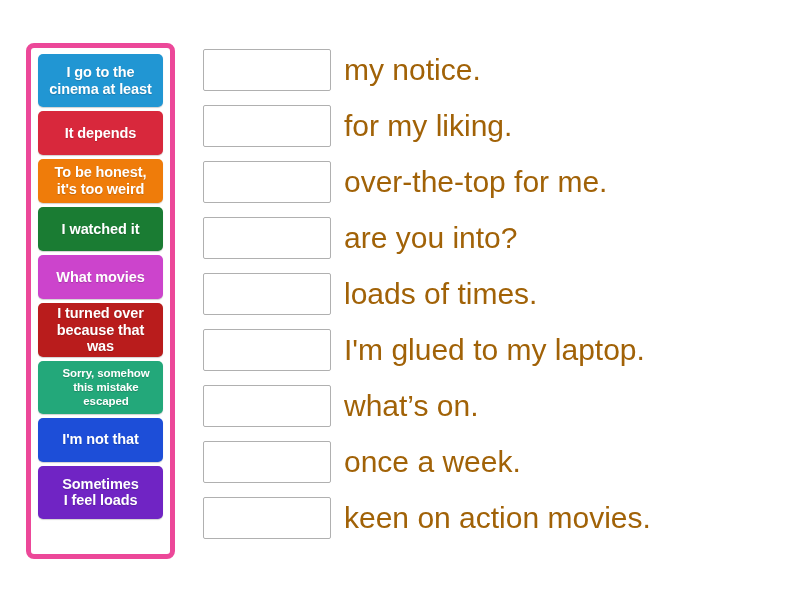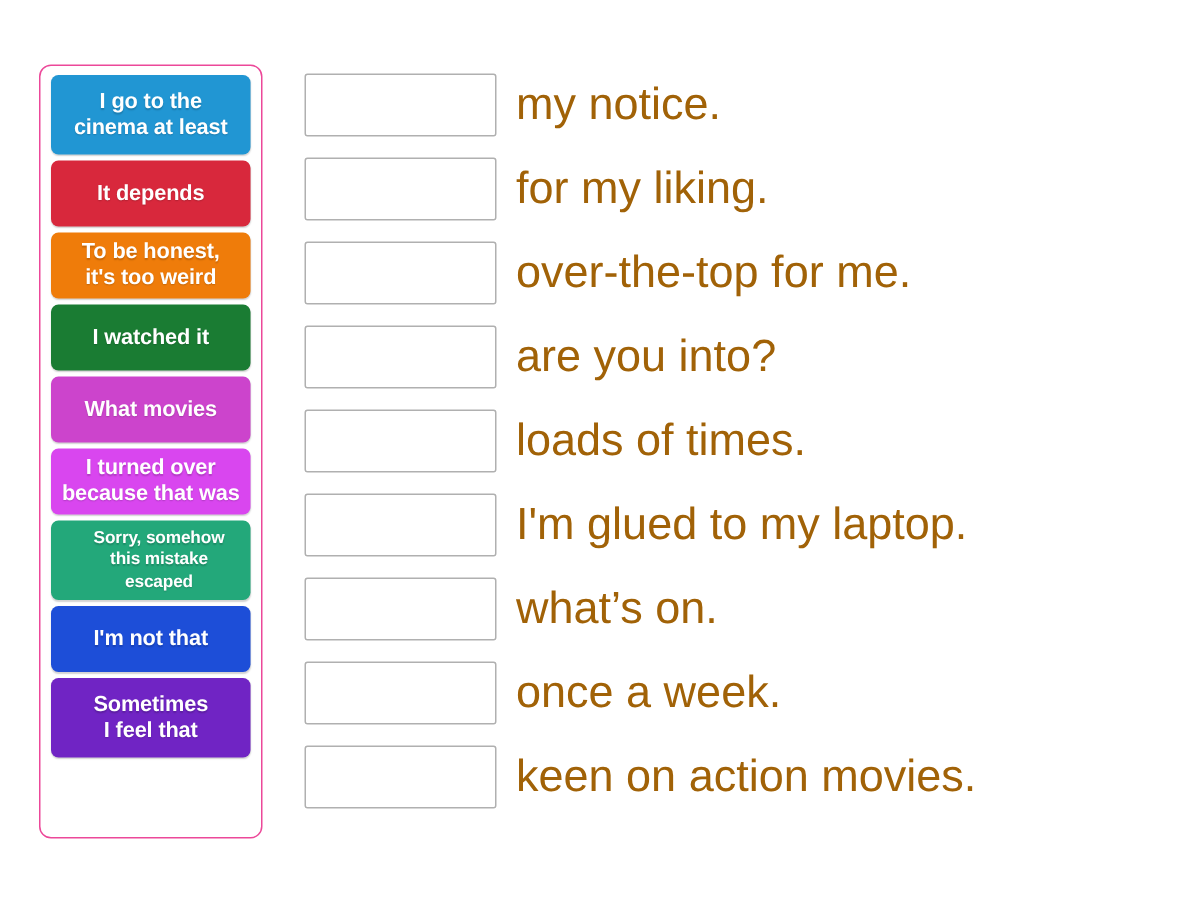--- a/index.html
+++ b/index.html
@@ -17,21 +17,21 @@
     background: #ffffff;
   }
 
   
   .tile-tray {
     position: absolute;
     left: 26px;
     top: 43px;
     width: 149px;
     height: 516px;
-    border: 1px solid #ec4899;
+    border: 5px solid #ec4899;
     border-radius: 8px;
     background: #ffffff;
     padding: 6px 7px;
   }
   .tile-list {
     display: flex;
     flex-direction: column;
     gap: 4px;
     height: 100%;
   }
@@ -107,35 +107,35 @@
         <div class="tile lines-2 h-short" style="background: rgb(239, 124, 10);">
           <span class="tile-text">To be honest,
 it's too weird</span>
         </div>
         <div class="tile lines-1 h-short" style="background: rgb(26, 124, 51);">
           <span class="tile-text">I watched it</span>
         </div>
         <div class="tile lines-1 h-short" style="background: rgb(204, 68, 204);">
           <span class="tile-text">What movies</span>
         </div>
-        <div class="tile lines-2 h-short" style="background: #d946ef;">
+        <div class="tile lines-2 h-short" style="background: #b91c1c;">
           <span class="tile-text">I turned over
 because that was</span>
         </div>
         <div class="tile lines-3 h-tall" style="background: rgb(35, 168, 122);">
           <span class="tile-text">Sorry, somehow
 this mistake
 escaped</span>
         </div>
         <div class="tile lines-1 h-short" style="background: #1d4ed8;">
           <span class="tile-text">I'm not that</span>
         </div>
         <div class="tile lines-2 h-tall" style="background: rgb(112, 36, 196);">
           <span class="tile-text">Sometimes
-I feel that</span>
+I feel loads</span>
         </div>
       </div>
   </div>
 
   <div class="rows" id="rows">
       <div class="row">
         <div class="dropzone"></div>
         <div class="answer">my notice.</div>
       </div>
       <div class="row">

